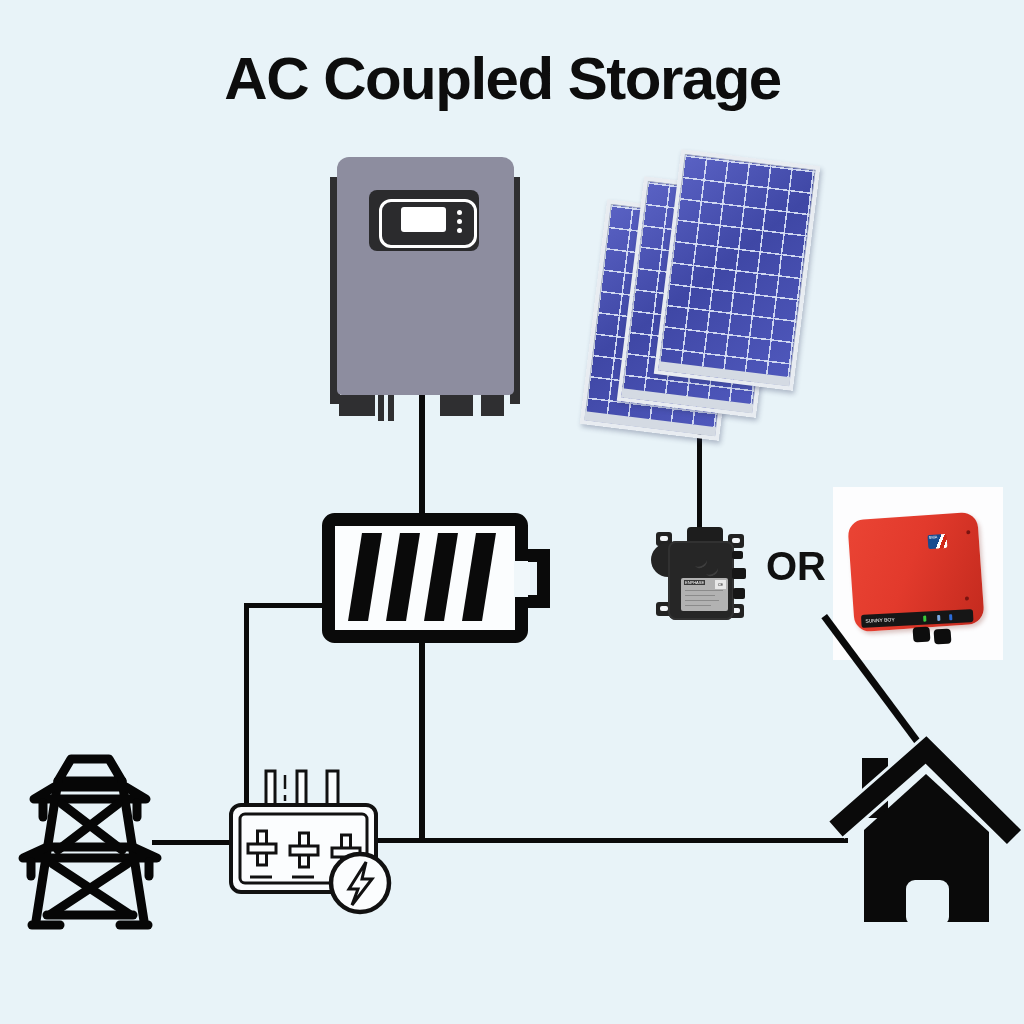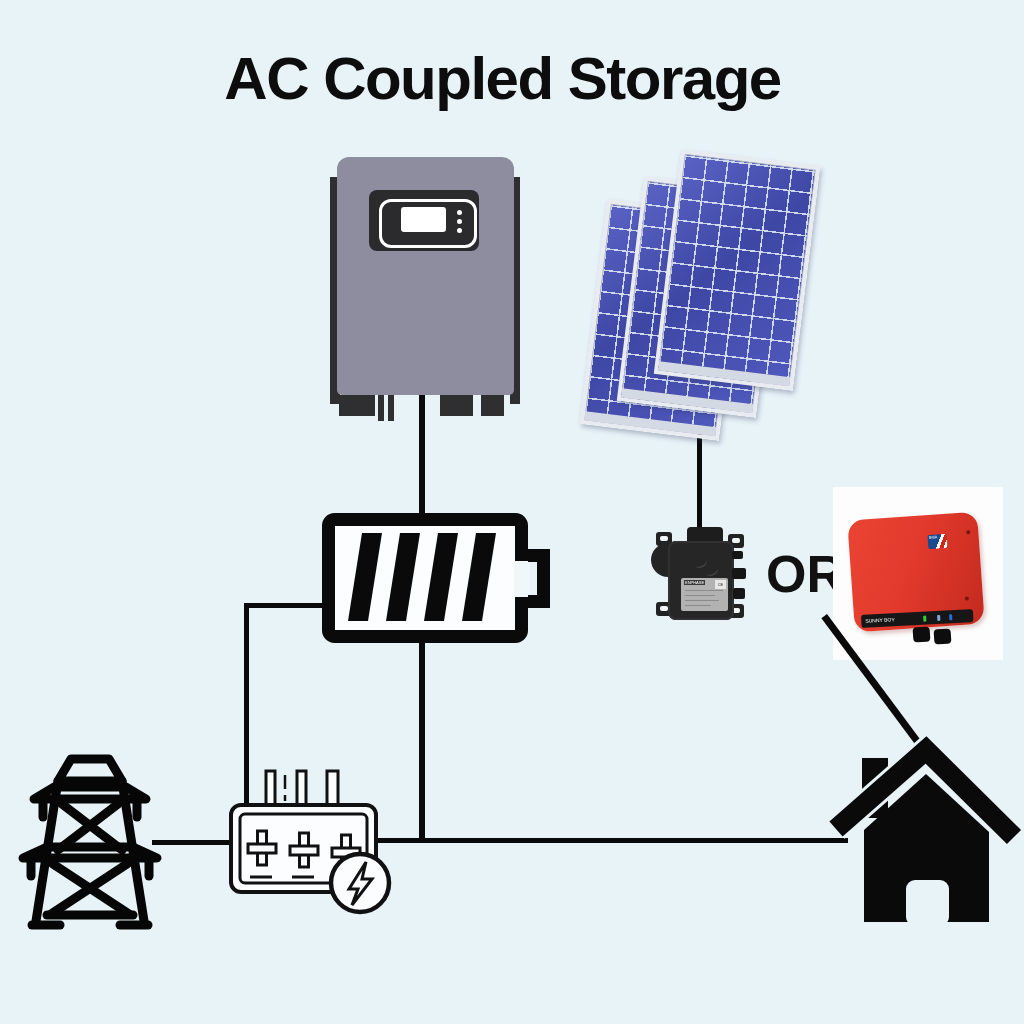--- a/index.html
+++ b/index.html
@@ -45,21 +45,21 @@
   .mi-stub{background:#161616;border-radius:2px;}
   .mi-swirl{width:13px;height:9px;border-bottom:2px solid #3e3e3e;border-radius:50%;}
   #mi-label{left:681px;top:578px;width:47px;height:33px;background:#b2b2b2;border-radius:2px;
             font-size:4px;color:#1a1a1a;overflow:hidden;}
   #mi-brand{position:absolute;left:3px;top:2px;color:#fff;background:#3a3a3a;padding:0 1px;font-size:4px;}
   #mi-ce{position:absolute;right:2px;top:2px;width:11px;height:9px;background:#e8e8e8;
          font-size:4px;text-align:center;line-height:9px;}
   .mi-line{position:absolute;left:4px;height:1px;background:#8b8b8b;width:38px;}
 
   
-  #or{left:766px;top:544px;font-size:52px;font-weight:bold;color:#111;letter-spacing:0;}
+  #or{left:766px;top:544px;font-size:40px;font-weight:bold;color:#111;letter-spacing:0;}
 
   
   #sma-card{left:833px;top:487px;width:170px;height:173px;background:#fdfdfe;}
   #sma-body{left:851px;top:516px;width:130px;height:112px;border-radius:16px;
             background:linear-gradient(115deg,#ea4434 0%,#e23a2c 45%,#c32a1e 100%);
             transform:rotate(-4deg);box-shadow:2px 3px 4px rgba(120,30,20,.25);}
   #sma-logo{position:absolute;left:79px;top:20px;width:18px;height:14px;border-radius:2px;
             background:linear-gradient(115deg,#174a8f 0 55%,#ffffff 55% 68%,#d02818 68% 84%,#ffffff 84% 100%);
             font-size:4px;color:#fff;padding-left:1px;}
   .sma-screw{position:absolute;width:4px;height:4px;border-radius:50%;background:#7a1410;}

